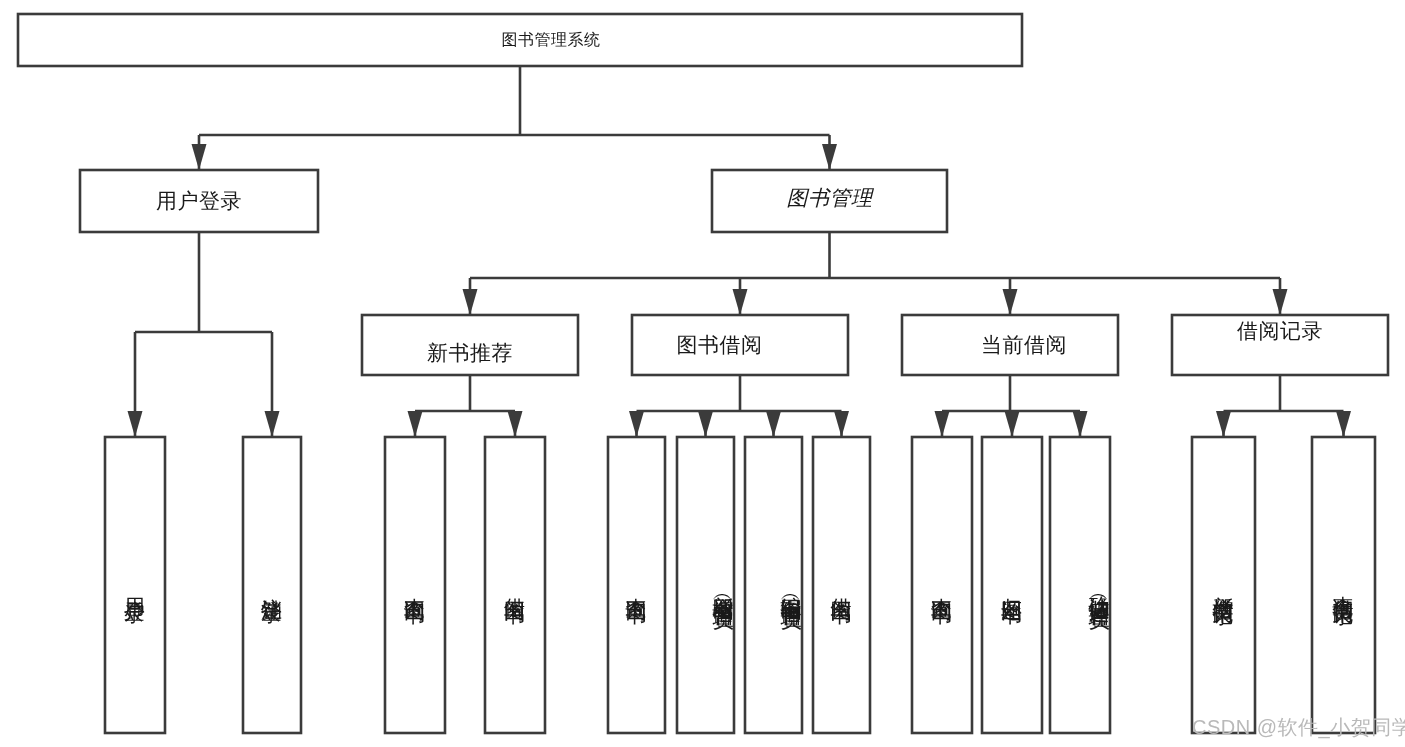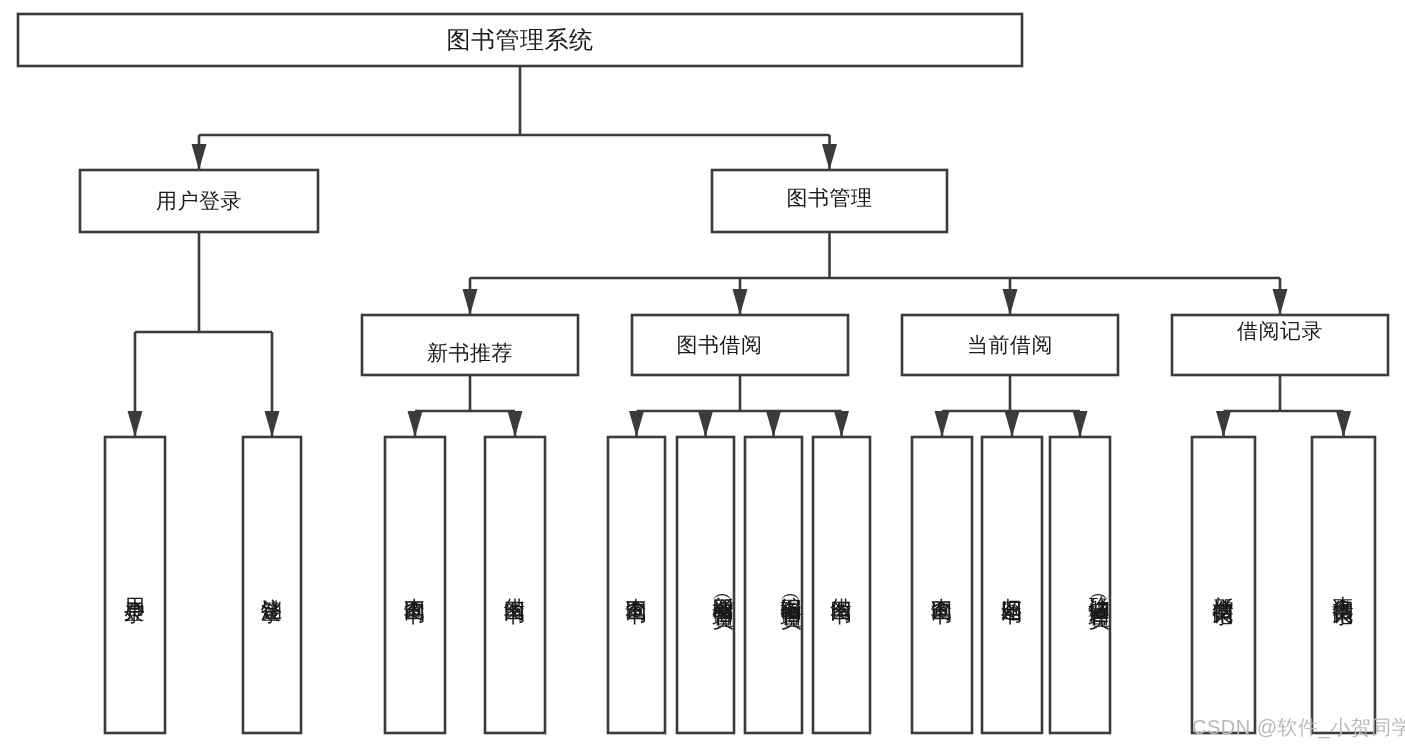--- a/index.html
+++ b/index.html
@@ -47,21 +47,22 @@
     display: flex;
     align-items: center;
     justify-content: center;
     color: #1a1a1a;
     font-size: 21px;
     letter-spacing: 0.5px;
     white-space: nowrap;
     pointer-events: none;
   }
   .h-label.root {
-    font-size: 24px;
+    font-size: 16px;
+    margin-left: 31px;
   }
   
   .v-label {
     position: absolute;
     display: flex;
     align-items: flex-start;
     justify-content: center;
     color: #1a1a1a;
     font-size: 21px;
     writing-mode: vertical-rl;
@@ -165,24 +166,24 @@
         <line x1="1223.5" y1="411" x2="1223.5" y2="437" class="conn"></line>
         <polygon points="1216,411 1231,411 1223.5,437" class="arrowhead"></polygon>
         <line x1="1343.5" y1="411" x2="1343.5" y2="437" class="conn"></line>
         <polygon points="1336,411 1351,411 1343.5,437" class="arrowhead"></polygon>
       </g>
   </svg>
 
   <div id="labels-layer">
       <div class="h-label root" style="left: 18px; top: 14px; width: 1004px; height: 52px;">图书管理系统</div>
       <div class="h-label" style="left: 80px; top: 170px; width: 238px; height: 62px;">用户登录</div>
-      <div class="h-label" style="left: 712px; top: 170px; width: 235px; height: 55px;">图书管理</div>
+      <div class="h-label" style="left: 712px; top: 170px; width: 235px; height: 55px; font-style: italic;">图书管理</div>
       <div class="h-label" style="left: 362px; top: 315px; width: 216px; height: 76px;">新书推荐</div>
       <div class="h-label" style="left: 632px; top: 315px; width: 175px; height: 60px;">图书借阅</div>
-      <div class="h-label" style="left: 902px; top: 315px; width: 216px; height: 60px;">当前借阅</div>
+      <div class="h-label" style="left: 902px; top: 315px; width: 216px; height: 60px; padding-left: 14px;">当前借阅</div>
       <div class="h-label" style="left: 1172px; top: 301px; width: 216px; height: 60px;">借阅记录</div>
       <div class="v-label centered" style="left: 105px; top: 437px; width: 60px; height: 296px;">用户登录</div>
       <div class="v-label centered" style="left: 243px; top: 437px; width: 58px; height: 296px;">注销登录</div>
       <div class="v-label centered" style="left: 385px; top: 437px; width: 60px; height: 296px;">查询图书</div>
       <div class="v-label centered" style="left: 485px; top: 437px; width: 60px; height: 296px;">借阅图书</div>
       <div class="v-label centered" style="left: 608px; top: 437px; width: 57px; height: 296px;">查询图书</div>
       <div class="v-label" style="left: 677px; top: 437px; width: 57px; height: 296px;">新增图书（管理员）</div>
       <div class="v-label" style="left: 745px; top: 437px; width: 57px; height: 296px;">编辑图书（管理员）</div>
       <div class="v-label centered" style="left: 813px; top: 437px; width: 57px; height: 296px;">借阅图书</div>
       <div class="v-label centered" style="left: 912px; top: 437px; width: 60px; height: 296px;">查询图书</div>

